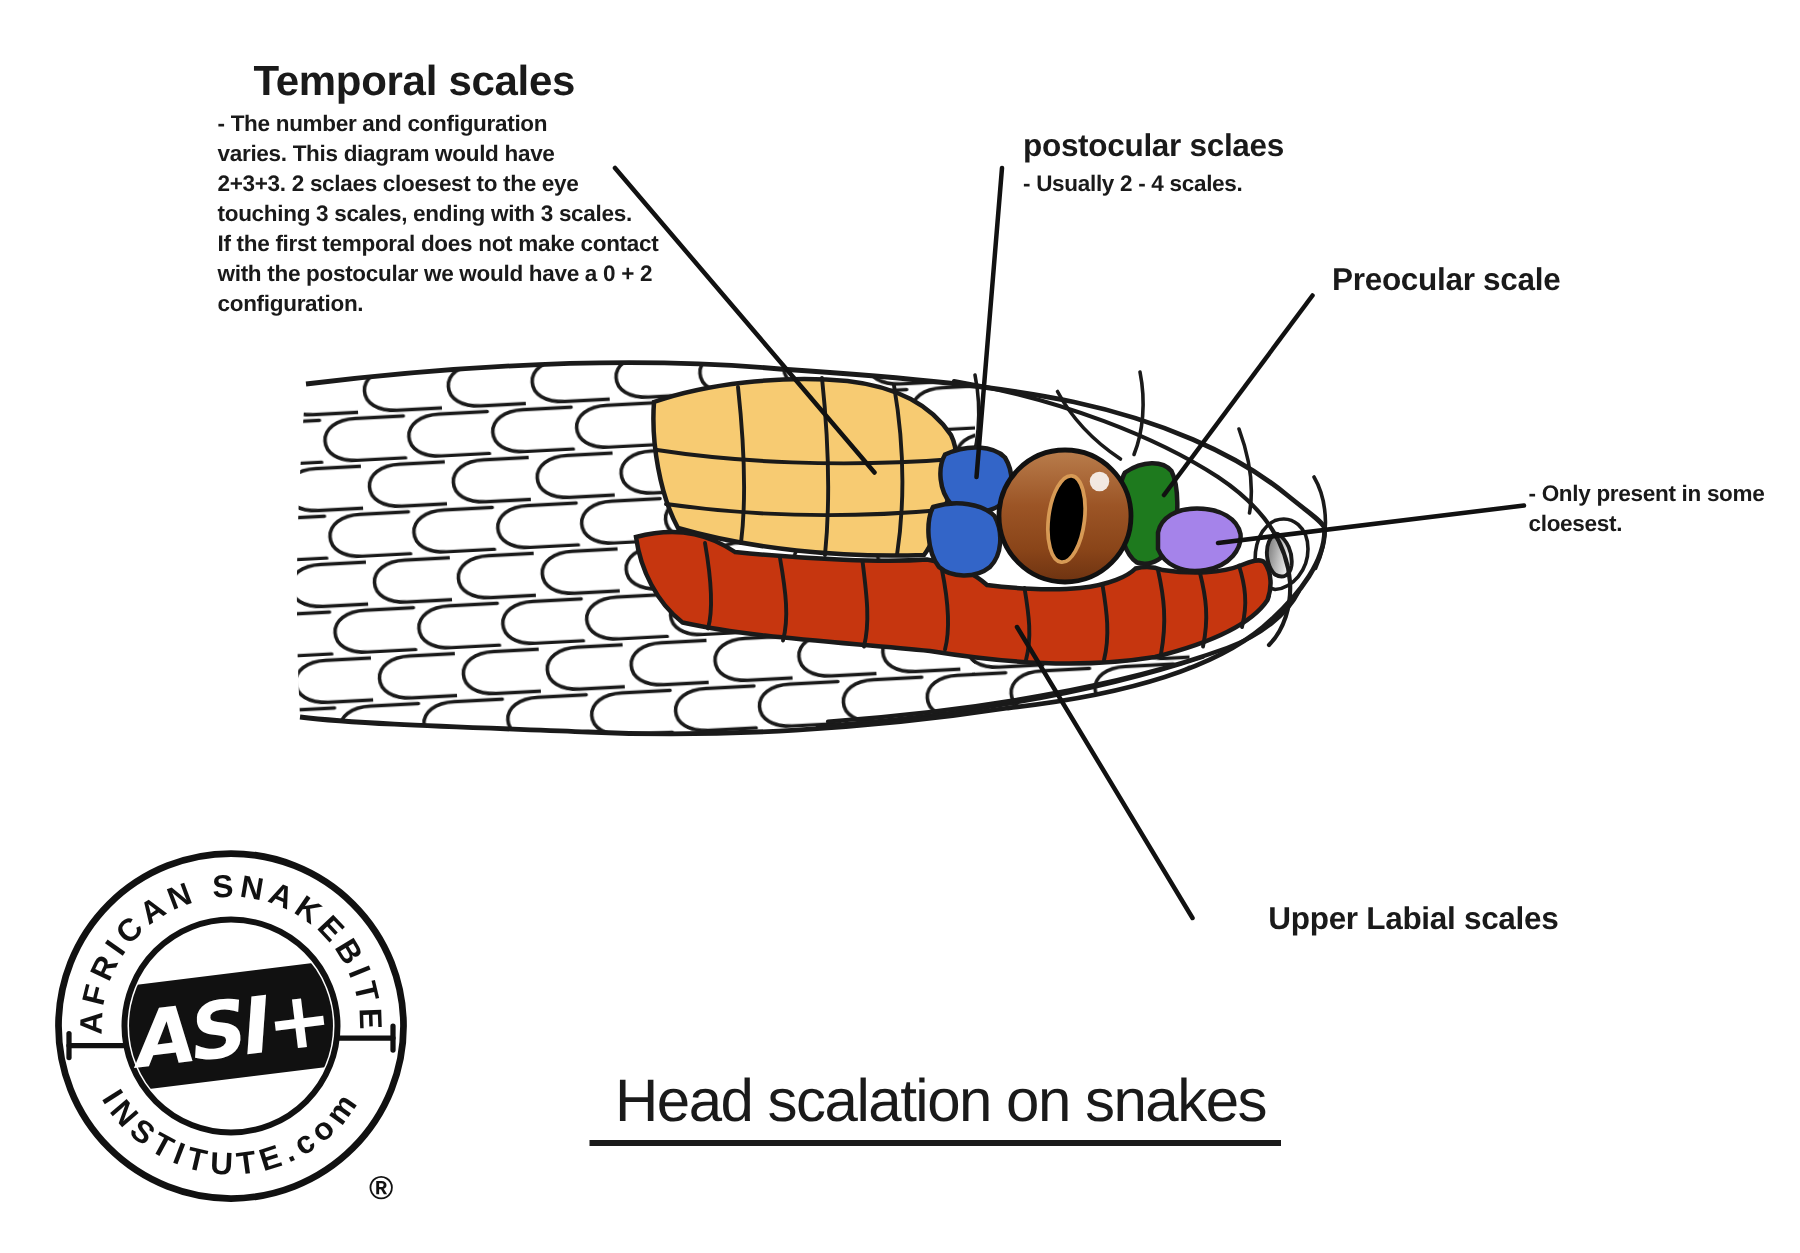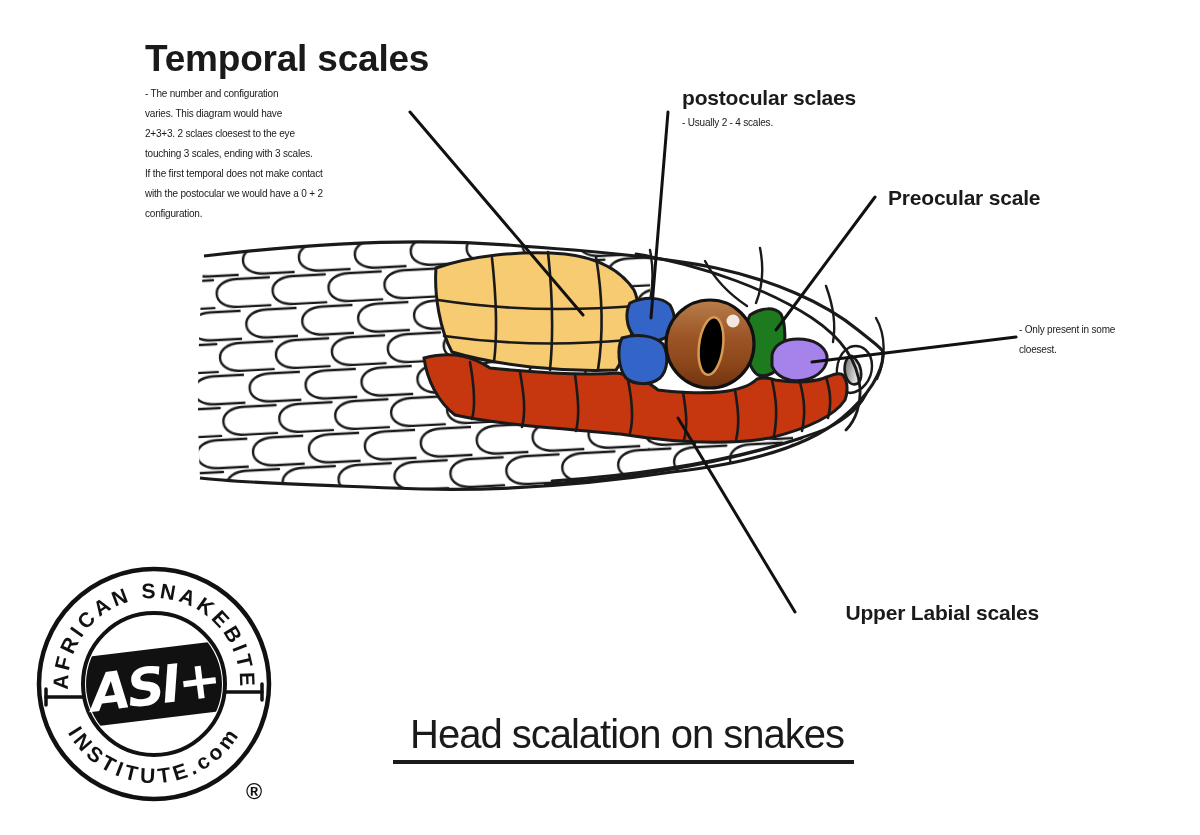--- a/index.html
+++ b/index.html
@@ -3,22 +3,22 @@
 <meta charset="utf-8">
 <style>
   html,body{margin:0;padding:0;background:#ffffff;}
   #canvas{
     position:relative;width:1200px;height:835px;background:#ffffff;overflow:hidden;
     font-family:"Liberation Sans", sans-serif;color:#1a1a1a;
   }
   #diagram-svg{position:absolute;left:0;top:0;width:1200px;height:835px;}
   .label-block{position:absolute;}
   .label-title{font-weight:700;font-size:21px;line-height:1.15;letter-spacing:-0.2px;}
-  .label-title.big{font-size:37px;}
-  .label-body{font-weight:400;font-size:10px;line-height:20px;letter-spacing:-0.2px;white-space:pre-line;margin-top:3px;}
+  .label-title.big{font-size:28px;margin-left:24px;}
+  .label-body{font-weight:700;font-size:15px;line-height:20px;letter-spacing:-0.2px;white-space:pre-line;margin-top:3px;}
   #main-title{
     position:absolute;left:410px;top:712px;font-size:40px;letter-spacing:-1px;
     font-weight:400;color:#1a1a1a;text-align:center;
   }
   #title-underline{position:absolute;left:393px;top:760px;width:461px;height:4px;background:#1a1a1a;}
   #logo-svg{position:absolute;left:30px;top:556px;width:250px;height:258px;}
 </style>
 </head>
 <body>
 
@@ -134,21 +134,21 @@
 If the first temporal does not make contact
 with the postocular we would have a 0 + 2
 configuration.</div>
   </div>
 
   <div class="label-block" style="left:682px;top:86px;width:230px;">
     <div class="label-title">postocular sclaes</div>
     <div class="label-body">- Usually 2 - 4 scales.</div>
   </div>
 
-  <div class="label-block" style="left:888px;top:186px;width:220px;">
+  <div class="label-block" style="left:888px;top:175px;width:220px;">
     <div class="label-title">Preocular scale</div>
   </div>
 
   <div class="label-block" style="left:1019px;top:317px;width:170px;">
     <div class="label-body">- Only present in some
 cloesest.</div>
   </div>
 
   <div class="label-block" style="left:799px;top:601px;width:240px;text-align:right;">
     <div class="label-title">Upper Labial scales</div>

